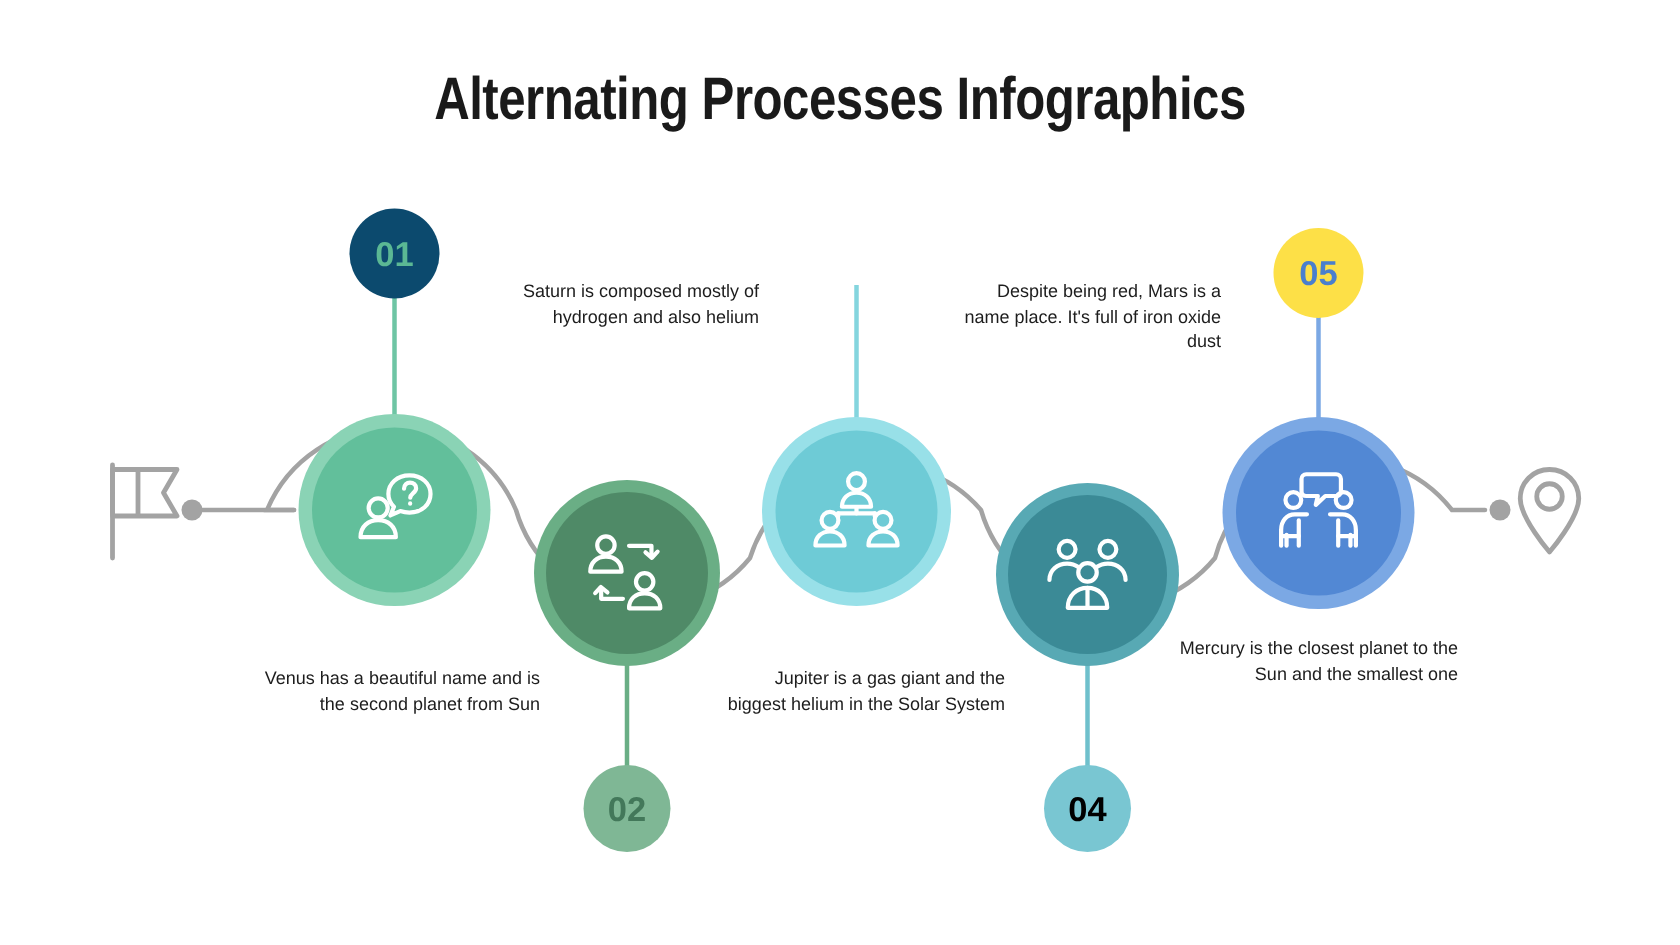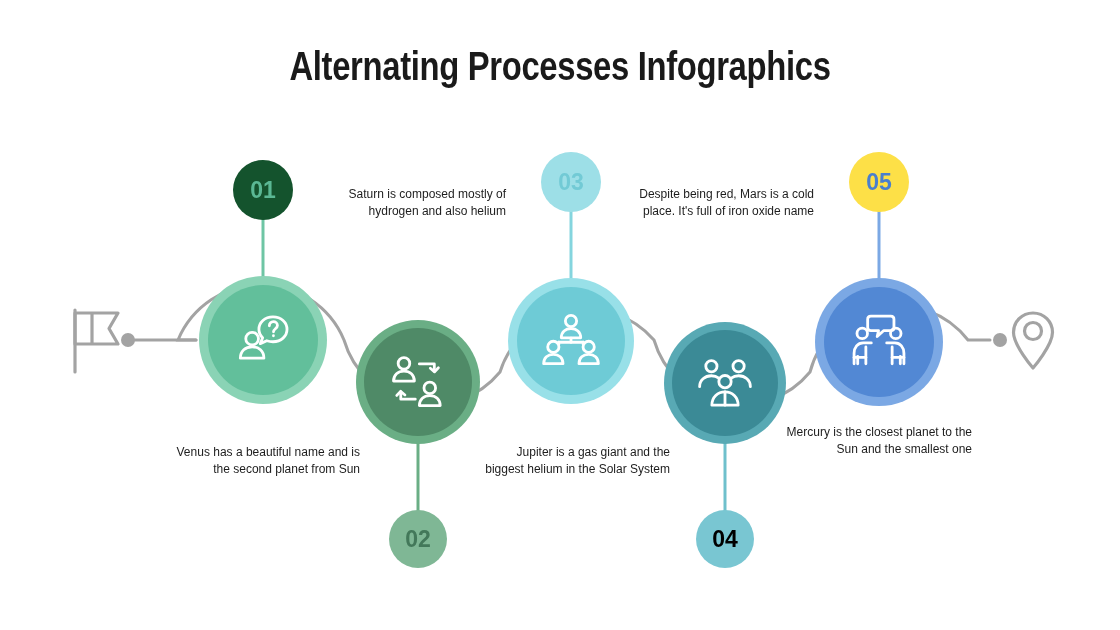--- a/index.html
+++ b/index.html
@@ -144,21 +144,21 @@
           <g fill="none" stroke="#ffffff" stroke-width="3.1" stroke-linejoin="round" stroke-linecap="round">
             <circle cx="20" cy="30.5" r="7"></circle>
             <path d="M 7 52 C 7 44 12.7 39.5 20 39.5 C 27.3 39.5 33 44 33 52 Z"></path>
             <path d="M 43 6.5 C 52 6.5 58.5 12.5 58.5 20.2 C 58.5 27.9 52 33.9 43 33.9 C 40.6 33.9 38.3 33.5 36.2 32.8 L 29 36 L 31.6 29.6 C 29 27.1 27.5 23.8 27.5 20.2 C 27.5 12.5 34 6.5 43 6.5 Z"></path>
             <path d="M 39 16.3 C 39 13.7 41 11.8 43.4 11.8 C 45.9 11.8 47.9 13.6 47.9 16 C 47.9 19.4 43.6 19.8 43.6 23"></path>
             <line x1="43.5" y1="27.2" x2="43.5" y2="27.4"></line>
           </g>
         </svg>
       </div>
     </div>
-    <div class="badge" style="left:233px; top:160px; width:60px; height:60px; background:#14532d; color:#5bb894;">
+    <div class="badge" style="left:233px; top:139px; width:60px; height:60px; background:#0c4a6e; color:#5bb894;">
       <span>01</span>
     </div>
     <div class="caption" style="left:168px; top:444px; width:192px;">Venus has a beautiful name and is the second planet from Sun</div>
 
     <div class="node" style="left:356px; top:320px; width:124px; height:124px;">
       <div class="halo" style="background:#6aae85;"></div>
       <div class="core" style="left:8px; top:8px; width:108px; height:108px; background:#4f8a67;">
         <svg width="58" height="58" viewBox="0 0 64 64">
           <g fill="none" stroke="#ffffff" stroke-width="3.1" stroke-linejoin="round" stroke-linecap="round">
             <circle cx="16.5" cy="11.5" r="6.4"></circle>
@@ -190,23 +190,20 @@
             <circle cx="51.5" cy="38.5" r="6.2"></circle>
             <path d="M 40.8 57 C 40.8 50.5 45.4 46.7 51.5 46.7 C 57.6 46.7 62.2 50.5 62.2 57 Z"></path>
             <path d="M 32 28.8 L 32 33.4"></path>
             <path d="M 18.5 33.4 L 45.5 33.4"></path>
             <path d="M 18.5 33.4 L 18.5 35.6"></path>
             <path d="M 45.5 33.4 L 45.5 35.6"></path>
           </g>
         </svg>
       </div>
     </div>
-    <div class="badge" style="left:541px; top:152px; width:60px; height:60px; background:#9ddfe7; color:#72cad5;">
-      <span>03</span>
-    </div>
     <div class="caption" style="left:478px; top:444px; width:192px;">Jupiter is a gas giant and the biggest helium in the Solar System</div>
 
     <div class="node" style="left:664px; top:322px; width:122px; height:122px;">
       <div class="halo" style="background:#58a9b4;"></div>
       <div class="core" style="left:8px; top:8px; width:106px; height:106px; background:#3b8a96;">
         <svg width="58" height="58" viewBox="0 0 64 64">
           <g fill="none" stroke="#ffffff" stroke-width="3.1" stroke-linejoin="round" stroke-linecap="round">
             <circle cx="17" cy="13.5" r="6.2"></circle>
             <path d="M 4 36 C 4 28.8 9.8 24 17 24 C 20.2 24 23 24.9 25.2 26.5"></path>
             <circle cx="47" cy="13.5" r="6.2"></circle>
@@ -214,21 +211,21 @@
             <circle cx="32" cy="30.5" r="6.8"></circle>
             <path d="M 17.5 56.5 C 17.5 47.5 24 41.8 32 41.8 C 40 41.8 46.5 47.5 46.5 56.5 Z"></path>
             <path d="M 32 41.8 L 32 56.5"></path>
           </g>
         </svg>
       </div>
     </div>
     <div class="badge" style="left:696px; top:510px; width:58px; height:58px; background:#79c6d2; color:#000000;">
       <span>04</span>
     </div>
-    <div class="caption" style="left:638px; top:186px; width:176px;">Despite being red, Mars is a cold place. It's full of iron oxide name</div>
+    <div class="caption" style="left:638px; top:186px; width:176px;">Despite being red, Mars is a name place. It's full of iron oxide dust</div>
 
     <div class="node" style="left:815px; top:278px; width:128px; height:128px;">
       <div class="halo" style="background:#7ba8e4;"></div>
       <div class="core" style="left:9px; top:9px; width:110px; height:110px; background:#5288d4;">
         <svg width="60" height="58" viewBox="0 0 66 64">
           <g fill="none" stroke="#ffffff" stroke-width="3.1" stroke-linejoin="round" stroke-linecap="round">
             <path d="M 24 3.5 H 46 C 48 3.5 49.5 5 49.5 7 V 16 C 49.5 18 48 19.5 46 19.5 H 38 L 31 26 L 32.5 19.5 H 24 C 22 19.5 20.5 18 20.5 16 V 7 C 20.5 5 22 3.5 24 3.5 Z"></path>
             <circle cx="14.5" cy="22.5" r="5.8"></circle>
             <path d="M 5.5 56 L 5.5 44.5 C 5.5 38 9.5 33 15.5 33 L 24.5 33"></path>
             <path d="M 5.5 49 L 18.5 49"></path>

